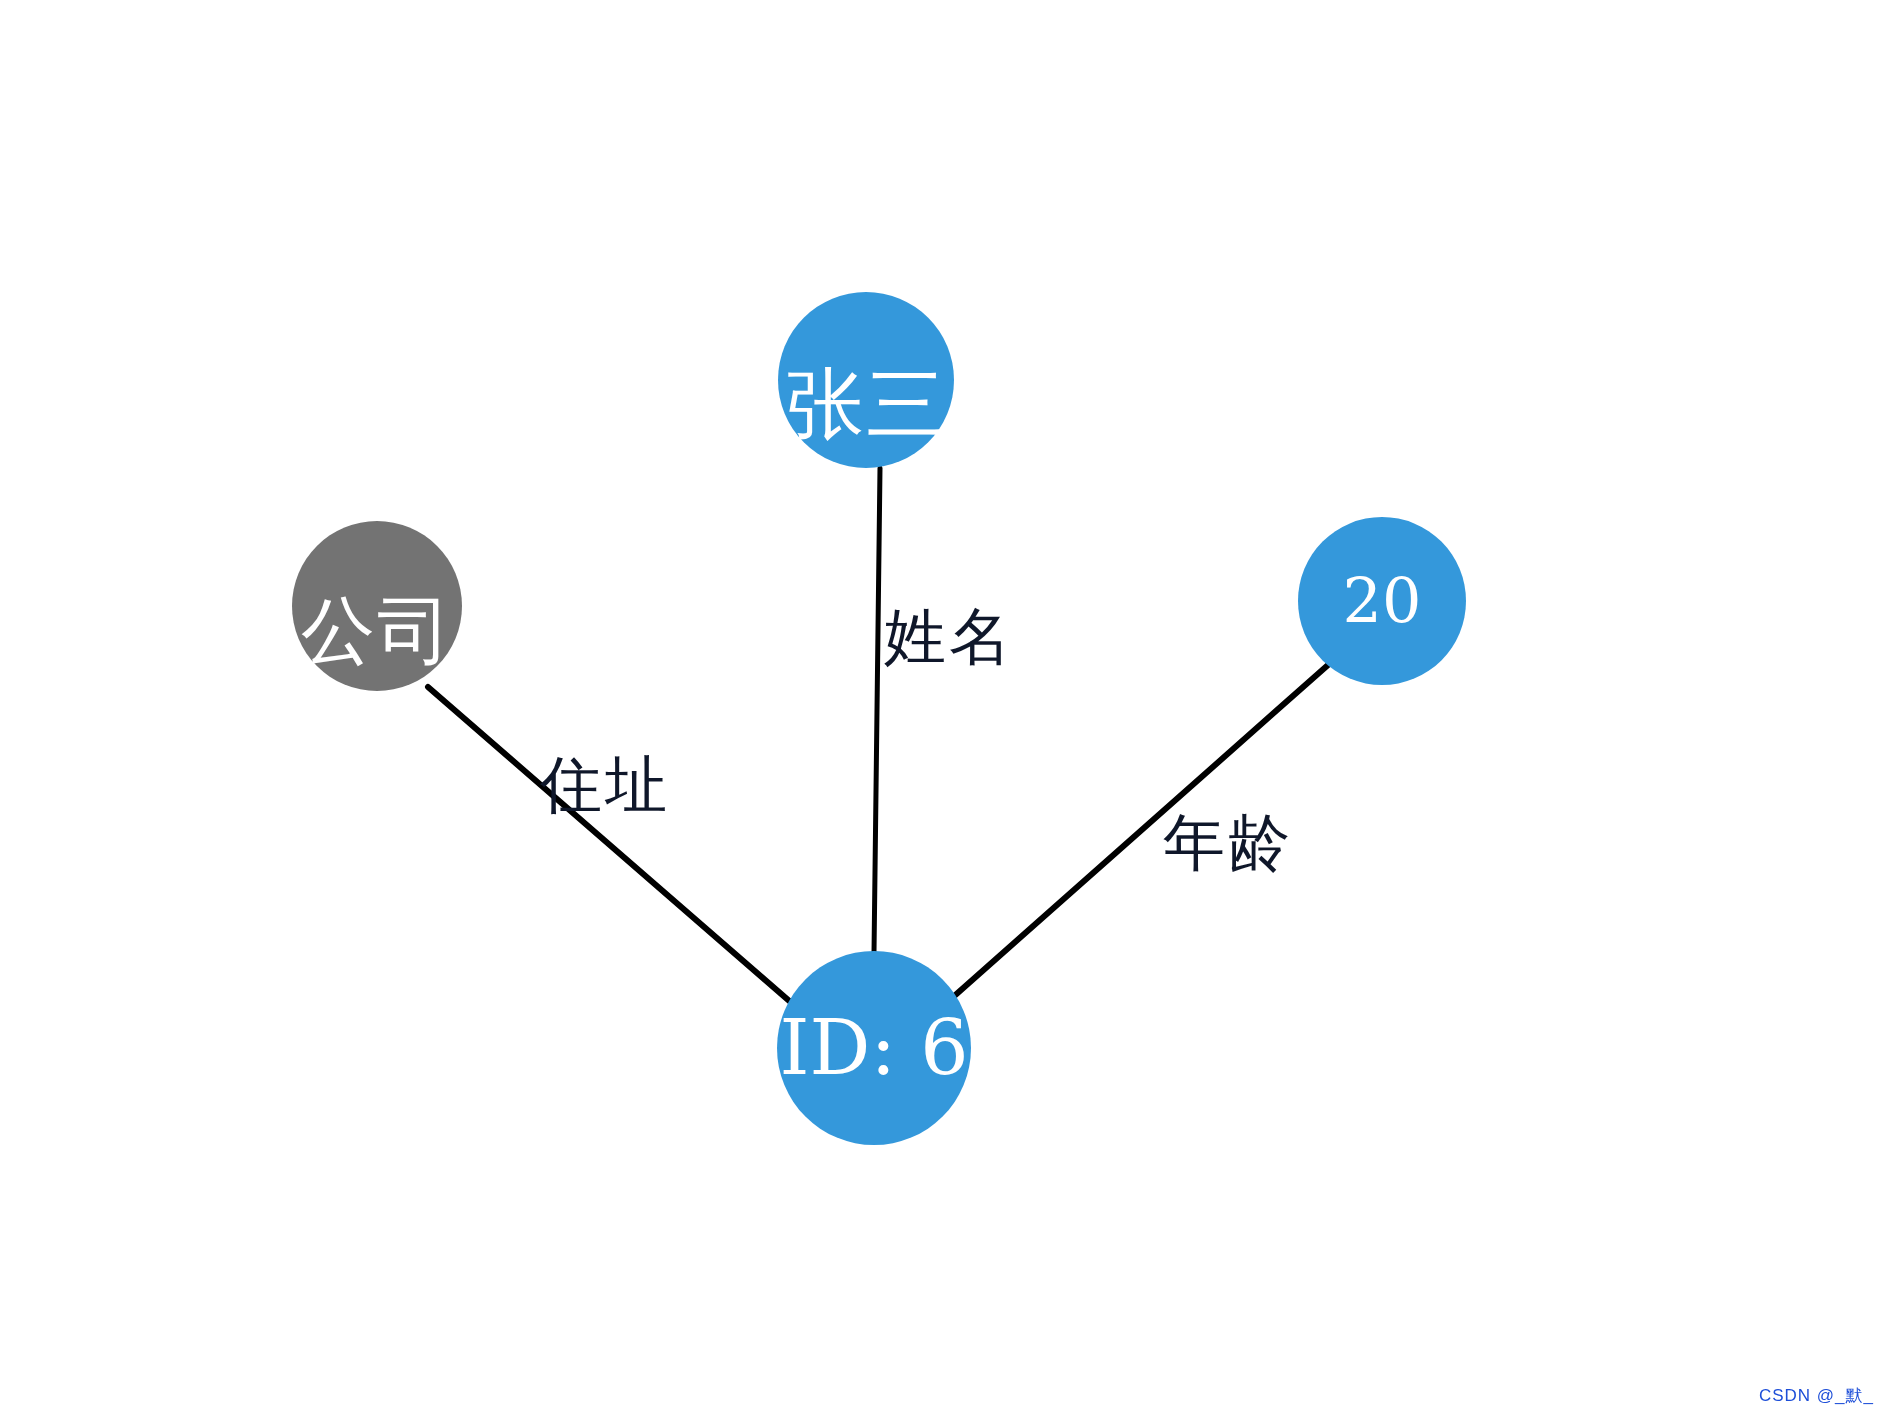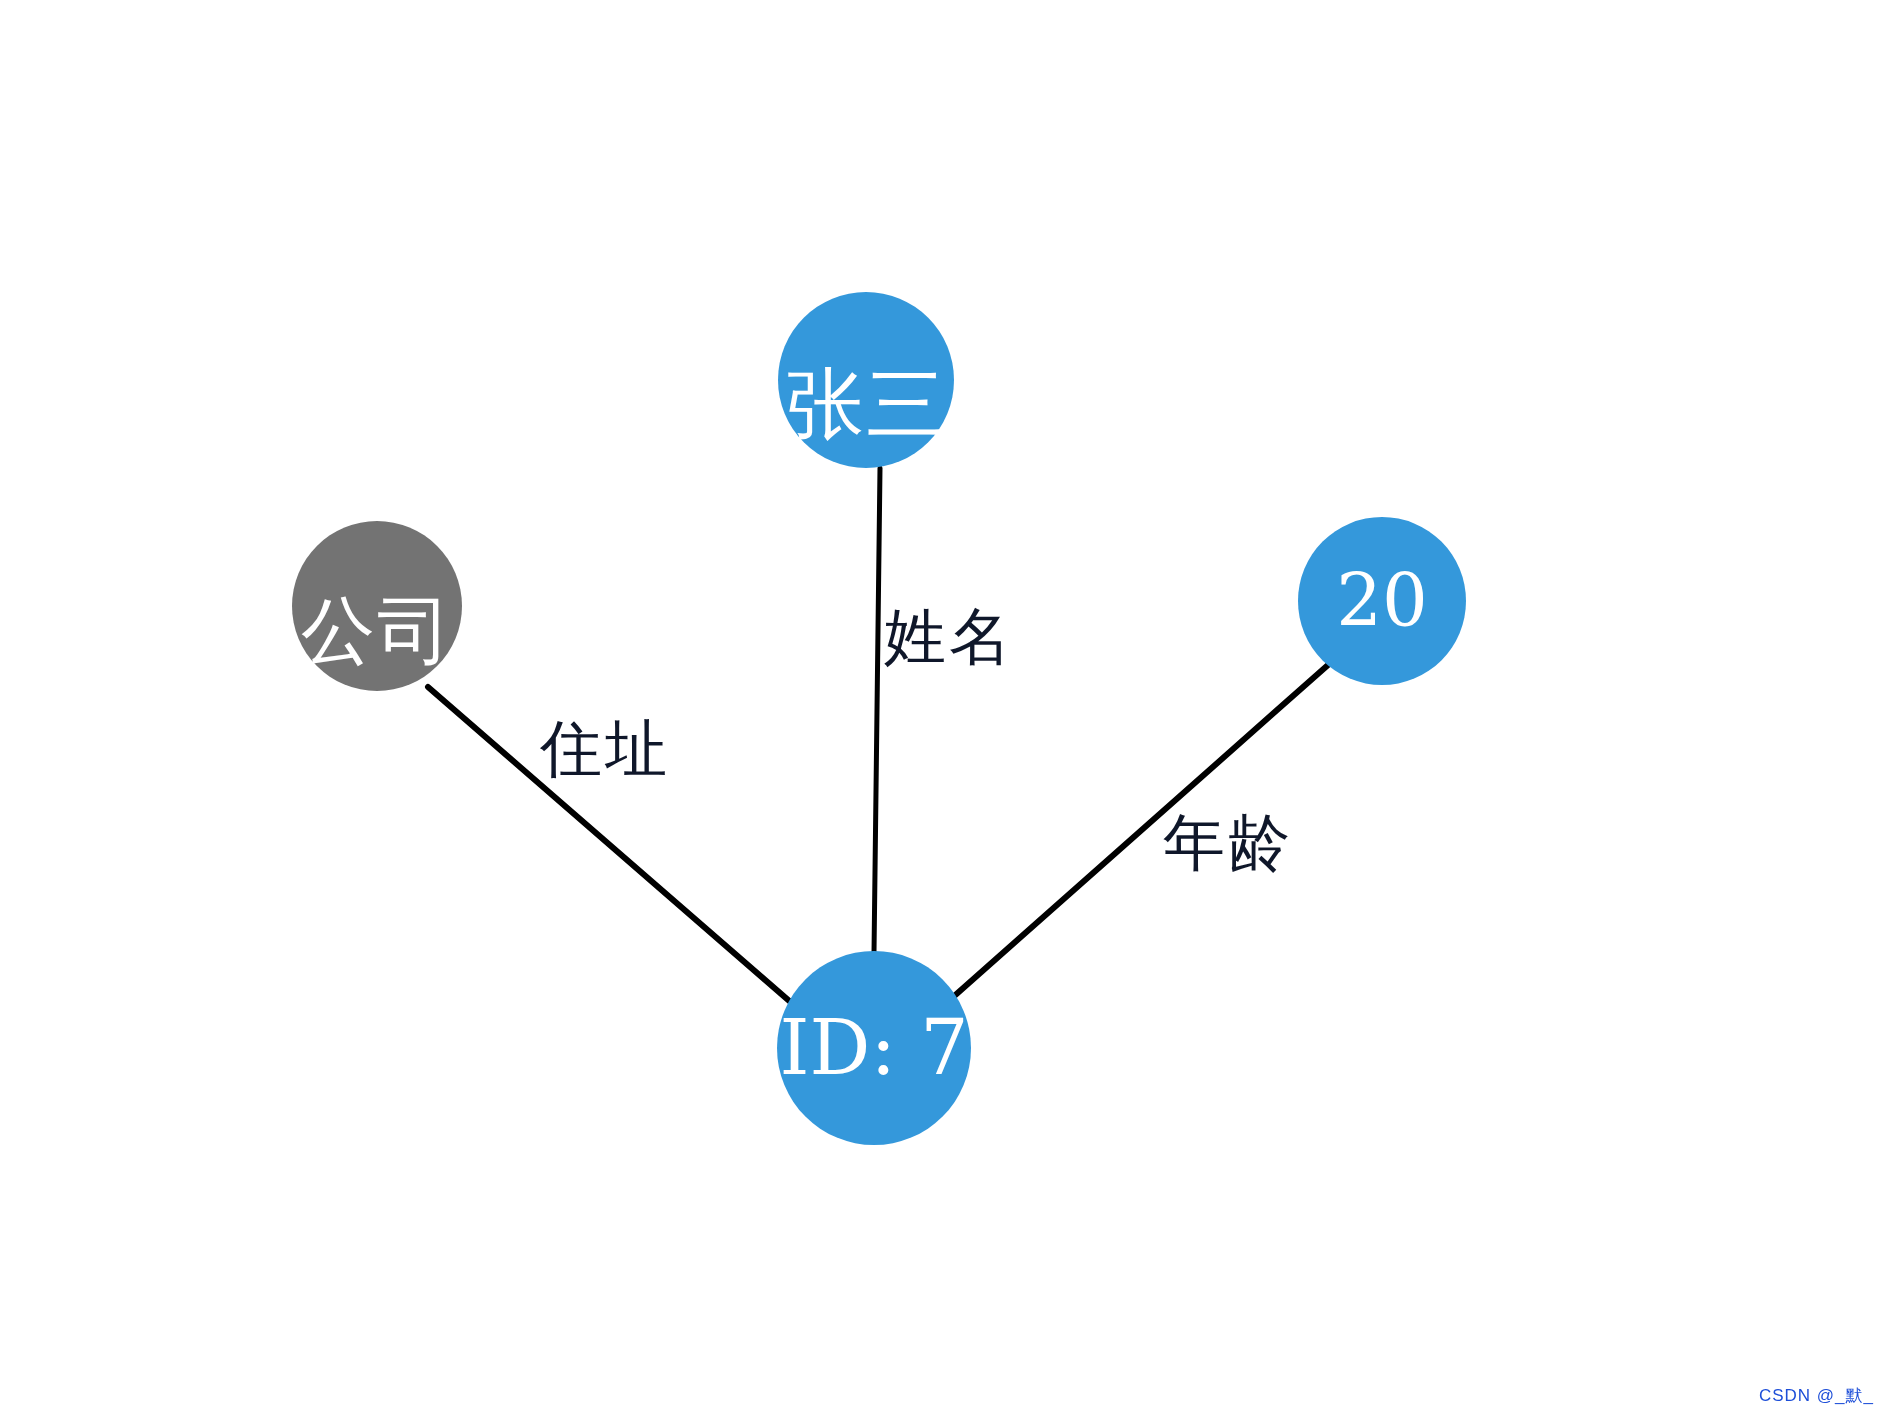--- a/index.html
+++ b/index.html
@@ -83,28 +83,28 @@
 
   <div class="node-circle" style="left: 778px; top: 292px; width: 176px; height: 176px; background: rgb(52, 152, 219); color: rgb(255, 255, 255);">
     <span class="node-label-cn" style="font-size:78px;">张三</span>
   </div>
 
   <div class="node-circle" style="left: 292px; top: 521px; width: 170px; height: 170px; background: #737373; color: rgb(255, 255, 255);">
     <span class="node-label-cn" style="font-size:74px;">公司</span>
   </div>
 
   <div class="node-circle" style="left: 1298px; top: 517px; width: 168px; height: 168px; background: rgb(52, 152, 219); color: rgb(255, 255, 255);">
-    <span class="node-label-latin" style="font-size:72px;">20</span>
+    <span class="node-label-latin" style="font-size:62px;">20</span>
   </div>
 
   <div class="node-circle" style="left: 777px; top: 951px; width: 194px; height: 194px; background: rgb(52, 152, 219); color: rgb(255, 255, 255);">
-    <span class="node-label-latin" style="font-size:76px;">ID: 7</span>
+    <span class="node-label-latin" style="font-size:76px;">ID: 6</span>
   </div>
 
   <div class="edge-label" style="left:884px; top:606px; font-size:62px;">姓名</div>
 
-  <div class="edge-label" style="left:540px; top:718px; font-size:62px;">住址</div>
+  <div class="edge-label" style="left:540px; top:754px; font-size:62px;">住址</div>
 
   <div class="edge-label" style="left:1157px; top:812px; font-size:62px;margin-left:6px;">年龄</div>
 
   <div id="watermark" style="color: #1d4ed8; margin-top: 18px;">CSDN @_默_</div>
 
 </div>
 
 </body></html>

